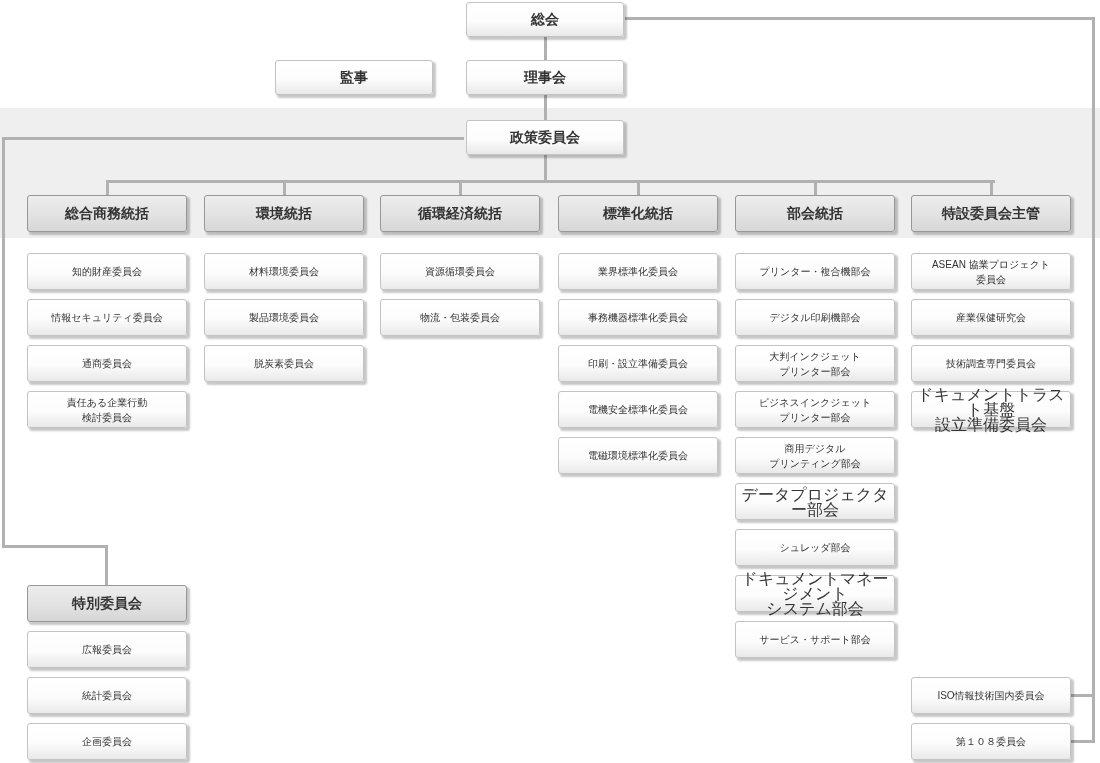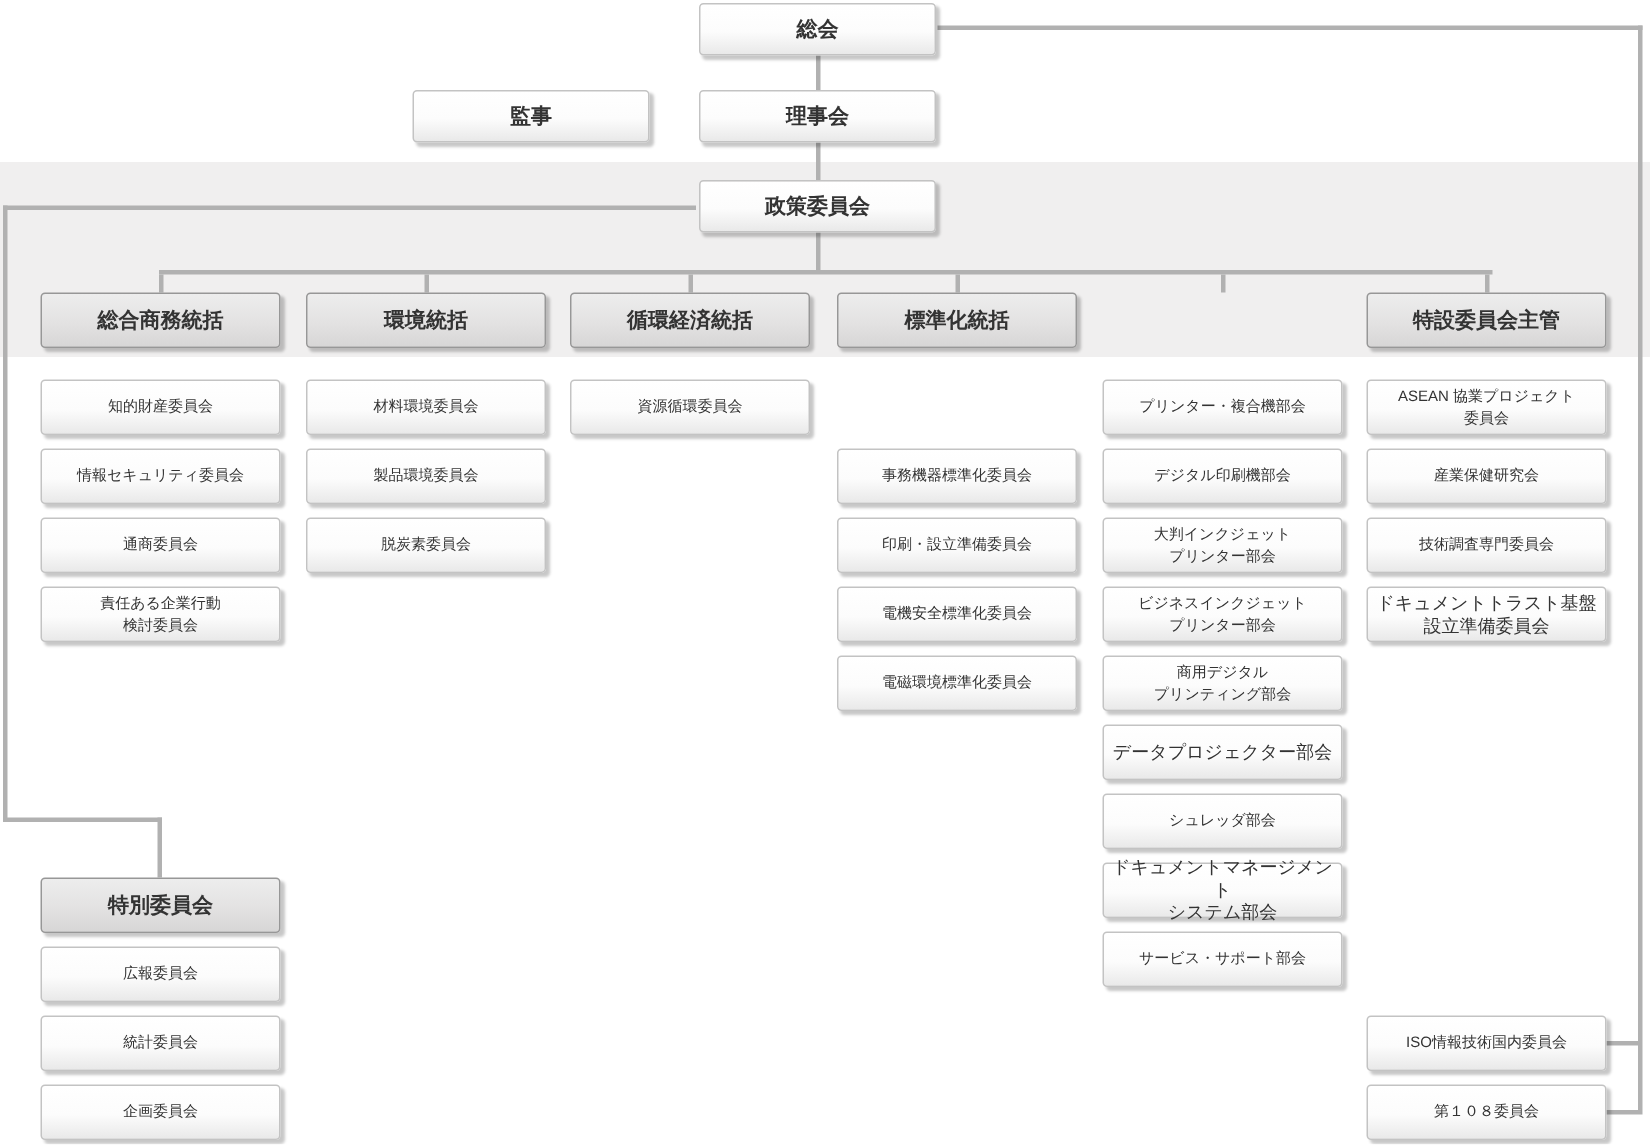--- a/index.html
+++ b/index.html
@@ -17,21 +17,21 @@
     background:linear-gradient(180deg,#ffffff 0%,#fcfcfc 55%,#e9e9e9 100%);
     border:1px solid #c3c3c3;border-radius:3px;
     box-shadow:2.5px 2.5px 2px rgba(0,0,0,0.22);
   }
   .hdr{
     font-weight:bold;font-size:14px;
     background:linear-gradient(180deg,#ededed 0%,#e3e2e2 55%,#d7d6d6 100%);
     border:1px solid #979797;
   }
   .top{font-weight:bold;font-size:14px;height:35px;width:158px;}
-  .s12{font-size:12px;}
+  .s12{font-size:16px;}
 </style>
 </head>
 <body>
 
 <div id="stage">
 
   <div class="band"></div>
 
   <div class="ln" style="left:625px;top:17px;width:470px;height:3px"></div>
   <div class="ln" style="left:1092px;top:17px;width:3px;height:726px"></div>
@@ -54,34 +54,37 @@
 
   <div class="box top" style="left:466px;top:2px">総会</div>
   <div class="box top" style="left:275px;top:60px">監事</div>
   <div class="box top" style="left:466px;top:60px">理事会</div>
   <div class="box top" style="left:466px;top:120px">政策委員会</div>
 
   <div class="box hdr" style="left:27px;top:195px">総合商務統括</div>
   <div class="box hdr" style="left:204px;top:195px">環境統括</div>
   <div class="box hdr" style="left:380px;top:195px">循環経済統括</div>
   <div class="box hdr" style="left:558px;top:195px">標準化統括</div>
+  <div class="box hdr" style="left:735px;top:195px">部会統括</div>
   <div class="box hdr" style="left:911px;top:195px">特設委員会主管</div>
 
   <div class="box" style="left:27px;top:253px">知的財産委員会</div>
   <div class="box" style="left:27px;top:299px">情報セキュリティ委員会</div>
   <div class="box" style="left:27px;top:345px">通商委員会</div>
   <div class="box" style="left:27px;top:391px">責任ある企業行動
 検討委員会</div>
 
   <div class="box" style="left:204px;top:253px">材料環境委員会</div>
   <div class="box" style="left:204px;top:299px">製品環境委員会</div>
   <div class="box" style="left:204px;top:345px">脱炭素委員会</div>
 
   <div class="box" style="left:380px;top:253px">資源循環委員会</div>
+  <div class="box" style="left:380px;top:299px">物流・包装委員会</div>
 
+  <div class="box" style="left:558px;top:253px">業界標準化委員会</div>
   <div class="box" style="left:558px;top:299px">事務機器標準化委員会</div>
   <div class="box" style="left:558px;top:345px">印刷・設立準備委員会</div>
   <div class="box" style="left:558px;top:391px">電機安全標準化委員会</div>
   <div class="box" style="left:558px;top:437px">電磁環境標準化委員会</div>
 
   <div class="box" style="left:735px;top:253px">プリンター・複合機部会</div>
   <div class="box" style="left:735px;top:299px">デジタル印刷機部会</div>
   <div class="box" style="left:735px;top:345px">大判インクジェット
 プリンター部会</div>
   <div class="box" style="left:735px;top:391px">ビジネスインクジェット

